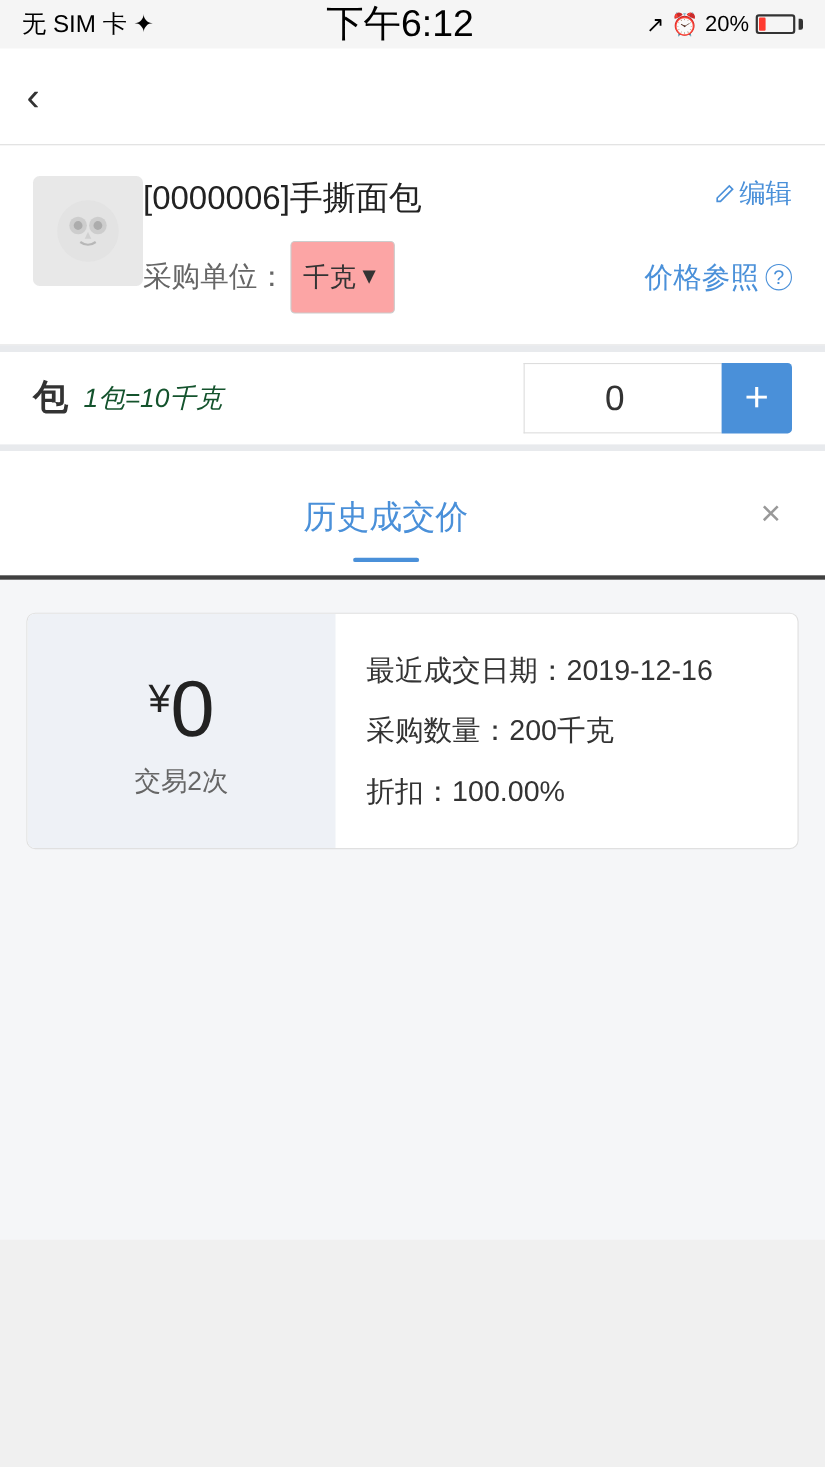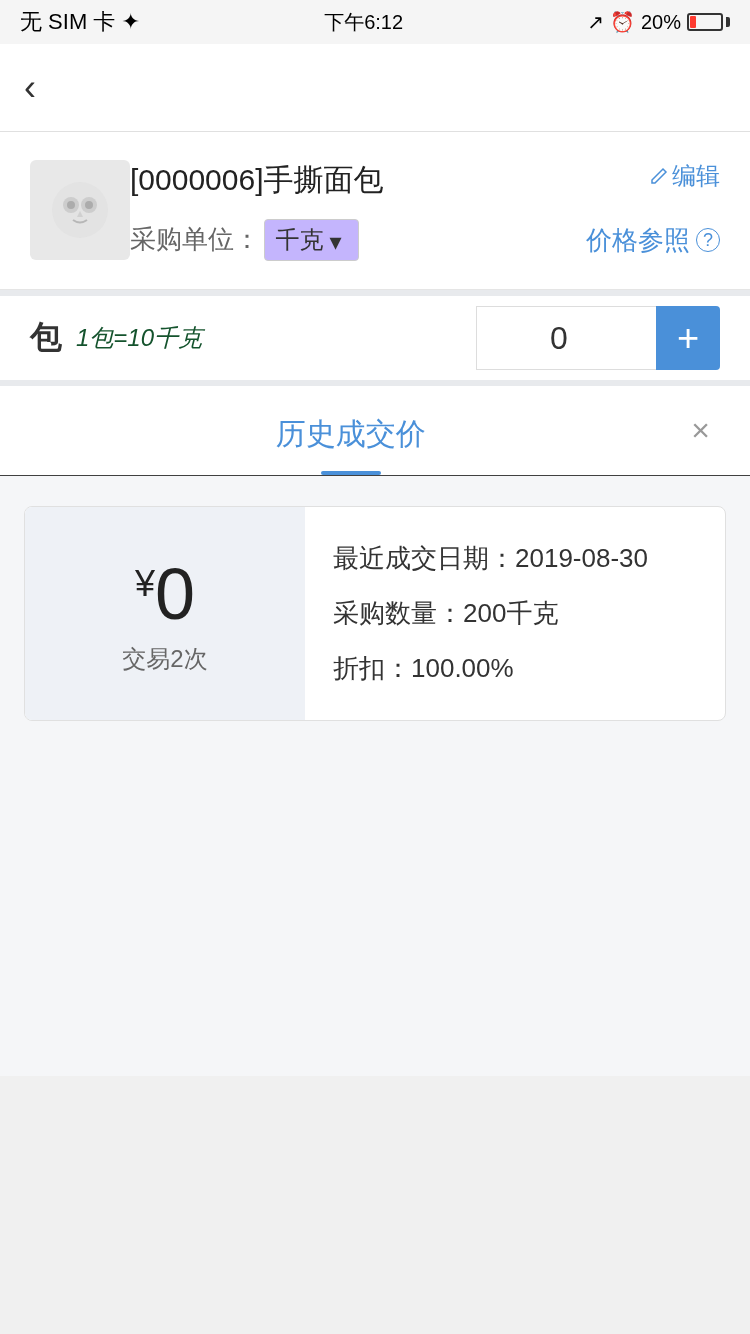--- a/index.html
+++ b/index.html
@@ -18,21 +18,21 @@
       height: 44px;
       background: #f5f5f5;
       display: flex;
       align-items: center;
       justify-content: space-between;
       padding: 0 20px;
       font-size: 24px;
       color: #000;
     }
     .status-left { display: flex; align-items: center; gap: 8px; font-size: 22px; }
-    .status-center { font-size: 20px; font-weight: 400; text-align: right; }
+    .status-center { font-size: 34px; font-weight: 400; text-align: right; }
     .status-right { display: flex; align-items: center; gap: 6px; font-size: 20px; }
     .battery-icon {
       display: inline-flex; align-items: center; gap: 2px;
     }
     .battery-body {
       width: 36px; height: 18px; border: 2px solid #333; border-radius: 3px; position: relative;
       display: flex; align-items: center; padding: 1px;
     }
     .battery-fill {
       width: 20%; height: 100%; background: #ff3b30; border-radius: 1px;
@@ -112,27 +112,27 @@
       justify-content: space-between;
       margin-top: 18px;
     }
     .unit-label {
       font-size: 26px;
       color: #666;
       font-family: Liberation Mono, monospace;
     }
     .unit-select {
       display: inline-flex;
-      align-items: flex-end;
+      align-items: flex-start;
       border: 1px solid #ccc;
       border-radius: 4px;
-      padding: 4px 10px;
+      padding: 16px 10px;
       font-size: 24px;
       color: #333;
-      background: #c4b5fd;
+      background: #fca5a5;
       cursor: pointer;
     }
     .unit-select span { margin-right: 6px; }
     .price-ref {
       font-size: 26px;
       color: #4a90d9;
       display: flex;
       align-items: center;
       gap: 6px;
       cursor: pointer;
@@ -193,22 +193,22 @@
       justify-content: center;
       cursor: pointer;
       border-radius: 0 4px 4px 0;
     }
 
     
     .tabs-container {
       background: #fff;
       display: flex;
       align-items: center;
-      padding: 0 30px;
-      border-bottom: 1px solid #404040;
+      padding: 12px 30px;
+      border-bottom: 4px solid #404040;
       position: relative;
     }
     .tab-item {
       flex: 1;
       text-align: center;
       padding: 28px 0 20px;
       font-size: 30px;
       color: #666;
       cursor: pointer;
       position: relative;
@@ -383,21 +383,21 @@
 <div class="history-section">
   <div class="history-card">
     <div class="history-left">
       <div class="history-price">
         <span class="history-price-symbol">¥</span><span class="history-price-value">0</span>
       </div>
       <div class="history-transactions">交易2次</div>
     </div>
     <div class="history-right">
       <div class="history-detail-row">
-        <span>最近成交日期：</span><span>2019-08-30</span>
+        <span>最近成交日期：</span><span>2019-12-16</span>
       </div>
       <div class="history-detail-row">
         <span>采购数量：</span><span>200千克</span>
       </div>
       <div class="history-detail-row">
         <span>折扣：</span><span>100.00%</span>
       </div>
     </div>
   </div>
 </div>

